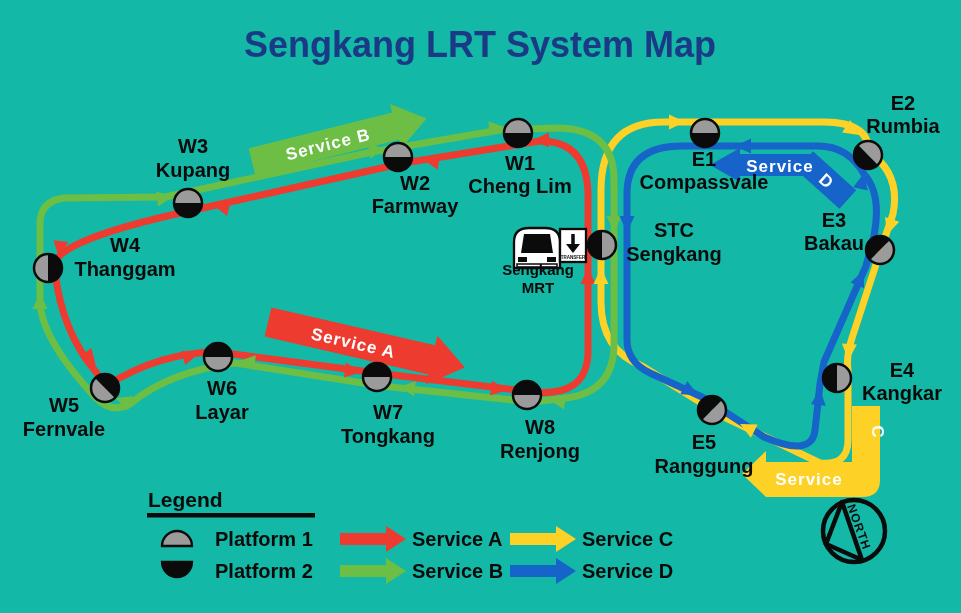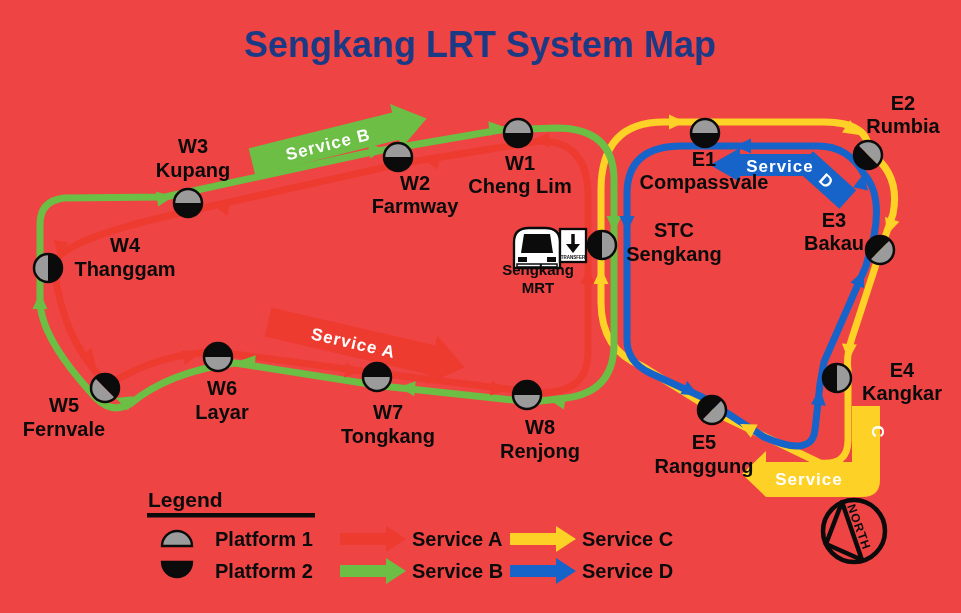--- a/index.html
+++ b/index.html
@@ -1,16 +1,16 @@
 <!DOCTYPE html>
 <html><head>
 <meta charset="utf-8">
 <style>
   html,body{margin:0;padding:0;background:#f1f1f4;}
-  .page{position:relative;width:961px;height:613px;background:#ef4444;overflow:hidden;
+  .page{position:relative;width:961px;height:613px;background:#14b8a6;overflow:hidden;
         font-family:"Liberation Sans", sans-serif;}
   svg text{font-family:"Liberation Sans", sans-serif;font-weight:bold;}
   .title-text{font-size:36px;fill:#1a3a85;}
   .stn-label{font-size:20px;fill:#0b0b0b;text-anchor:middle;}
   .legend-head{font-size:21px;fill:#0b0b0b;}
   .legend-label{font-size:20px;fill:#0b0b0b;}
   .banner-text{font-size:17px;fill:#ffffff;letter-spacing:1px;}
   .tiny-text{font-size:4.5px;fill:#0b0b0b;text-anchor:middle;letter-spacing:0;}
   .mrt-label{font-size:15px;fill:#0b0b0b;text-anchor:middle;}
   .compass-text{font-size:12px;fill:#0b0b0b;letter-spacing:1px;}

